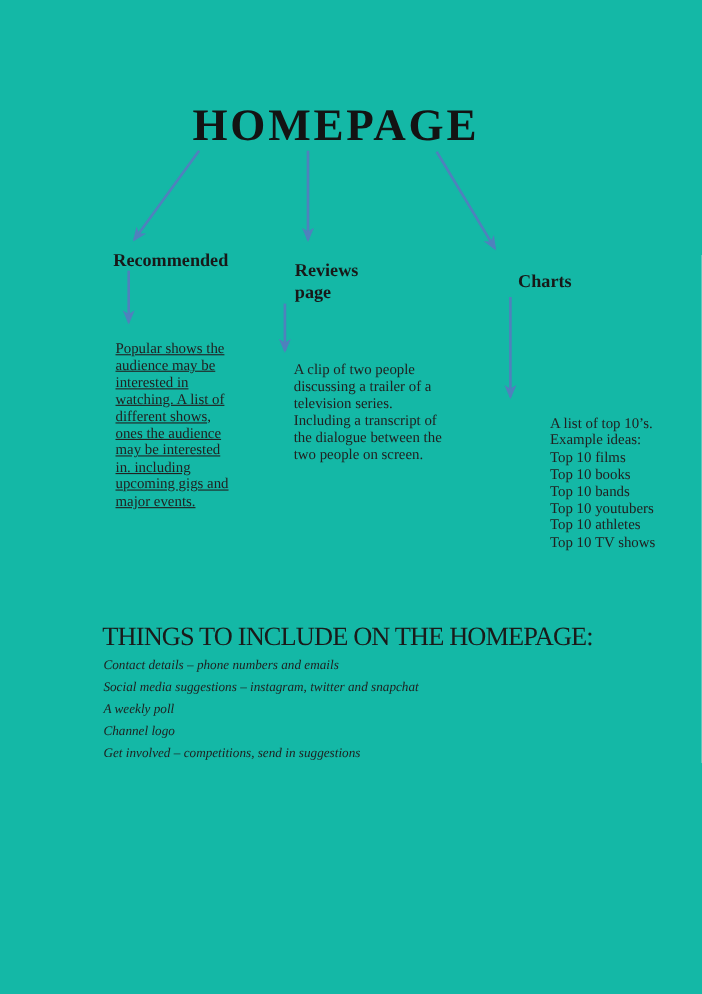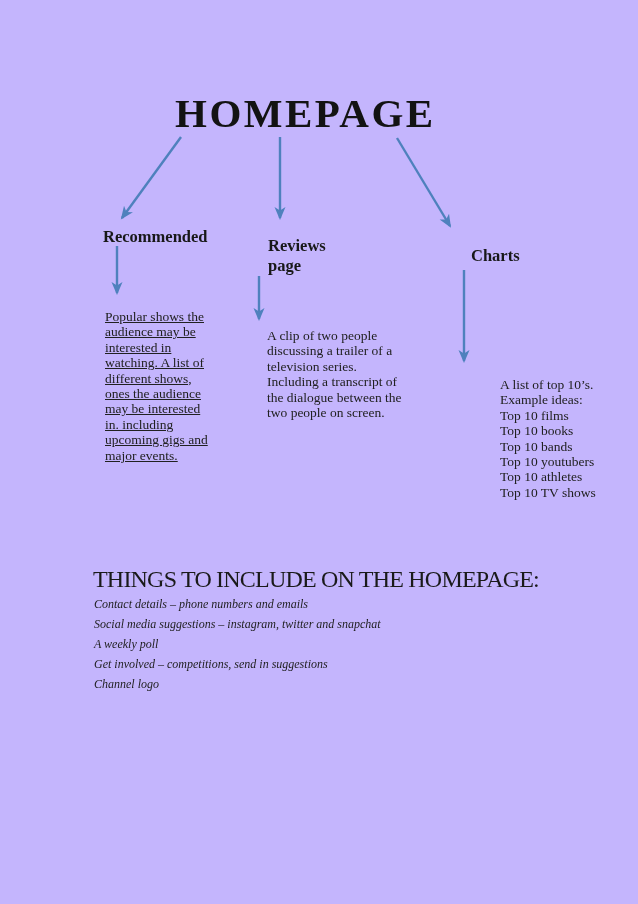--- a/index.html
+++ b/index.html
@@ -4,21 +4,21 @@
 <style>
   html, body {
     margin: 0;
     padding: 0;
     background: #e8e8e8;
   }
   .page {
     position: relative;
     width: 638px;
     height: 904px;
-    background: #c4b5fd;
+    background: #14b8a6;
     font-family: "Liberation Serif", serif;
     color: #1e1e1e;
     overflow: hidden;
     margin: 0 auto;
   }
   .abs { position: absolute; }
   .preline { white-space: pre-line; margin-left: 28px; }
 
   .doc-title {
     top: 93px;
@@ -126,17 +126,17 @@
 Top 10 bands
 Top 10 youtubers
 Top 10 athletes
 Top 10 TV shows</div>
 
   <div class="abs notes-heading">THINGS TO INCLUDE ON THE HOMEPAGE:</div>
   <div class="abs notes-list">
     <div>Contact details – phone numbers and emails</div>
     <div>Social media suggestions – instagram, twitter and snapchat</div>
     <div>A weekly poll</div>
+    <div>Channel logo</div>
     <div>Get involved – competitions, send in suggestions</div>
-    <div>Channel logo</div>
   </div>
 
 </div>
 
 </body></html>

